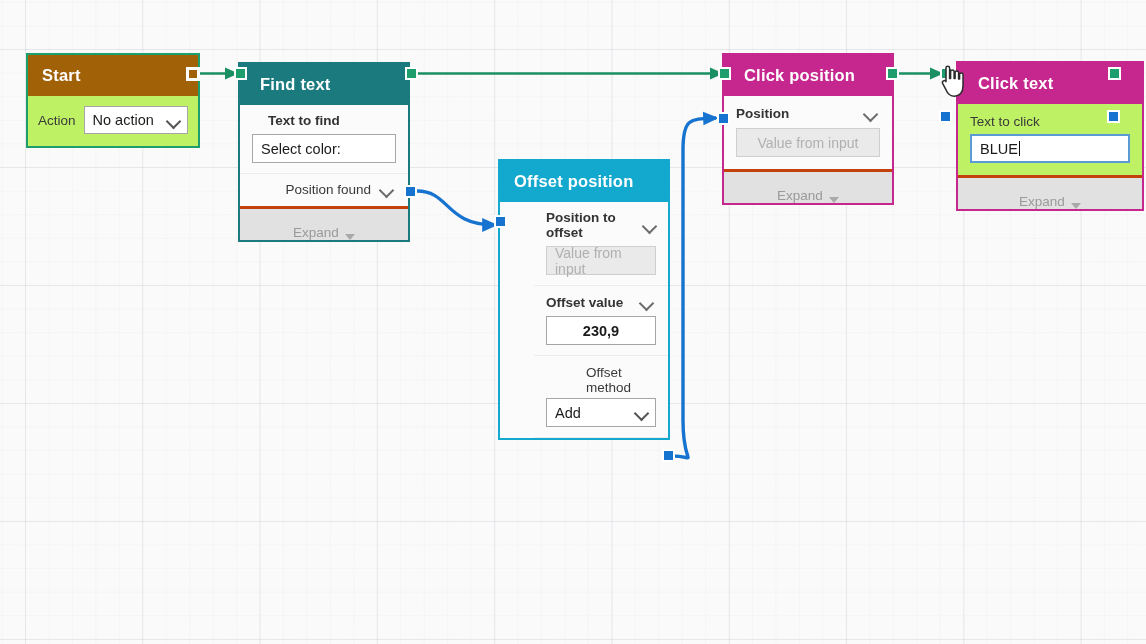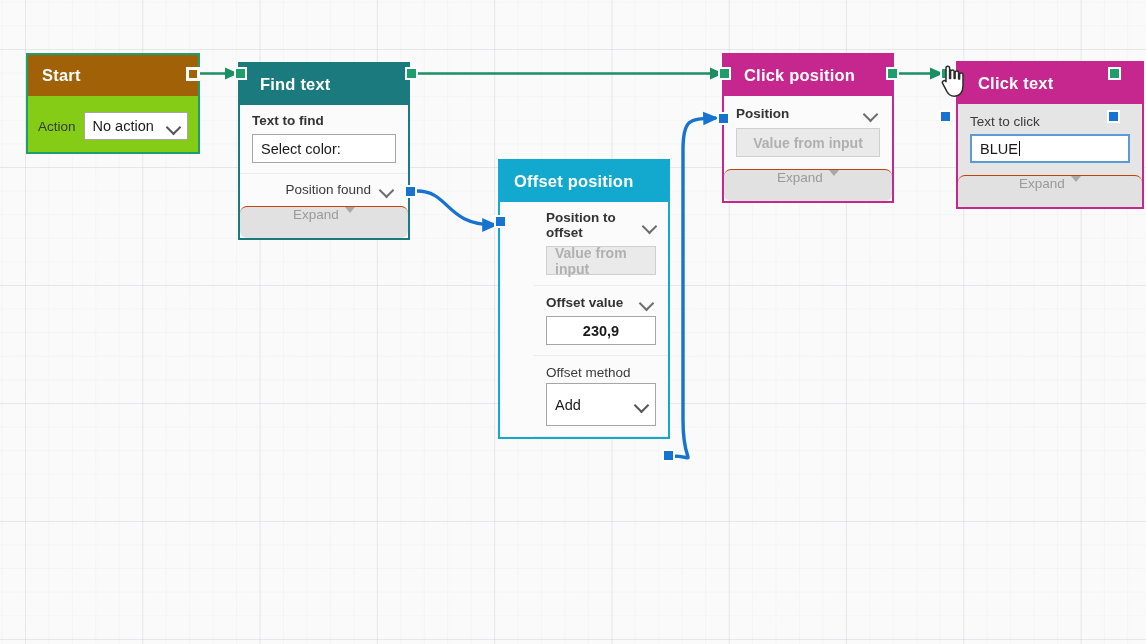--- a/index.html
+++ b/index.html
@@ -61,31 +61,30 @@
     display: flex;
     align-items: center;
     padding: 0 8px;
   }
   .field.ghost {
     background: #eaeaea;
     border: 1px solid #cfcfcf;
     color: #b0b0b0;
     justify-content: center;
     font-size: 14px;
-    font-weight: bold;
   }
   .field.center { justify-content: center; font-weight: bold; }
   .field.focused { border: 2px solid #5b9bd5; }
   .caret {
     display:inline-block; width:1px; height:15px;
     background:#111; margin-left:1px; vertical-align:-2px;
   }
   .select {
     box-sizing: border-box;
-    height: 43px;
+    height: 29px;
     border: 1px solid #a6a6a6;
     background: #fff;
     display: flex;
     align-items: center;
     justify-content: space-between;
     padding: 0 6px 0 8px;
     font-size: 14.5px;
     color: #1a1a1a;
   }
   .chev {
@@ -103,25 +102,24 @@
   .chev-sm::before { border-color:#6d6d6d; }
   .portrow {
     display:flex; align-items:center; justify-content:flex-end;
     gap:9px;
     padding: 6px 12px 6px 12px;
   }
   .portrow.left { justify-content:flex-start; }
   .expand {
     height: 31px;
     background: #e1e1e1;
-    display:flex; align-items:flex-start; justify-content:center;
+    display:flex; align-items:flex-end; justify-content:center;
     gap:6px;
     color:#9a9a9a; font-size:13.5px;
-    border-top: 1px solid #c2410c;
-    border-radius: 7px;
+    border-top: 3px solid #c2410c;
   }
   .tri-down {
     width:0;height:0;
     border-left:5.5px solid transparent;
     border-right:5.5px solid transparent;
     border-top:6px solid #a9a9a9;
   }
   .sep { height:1px; background:#ececec; }
 
   
@@ -161,38 +159,38 @@
 
     <path d="M 417 191 C 450 191, 445 225, 495 225" fill="none" stroke="#1673cf" stroke-width="3.4" marker-end="url(#arrB)"></path>
 
     <path d="M 672 456 C 700 456, 683 470, 683 420 L 683 150 C 683 118, 690 119, 716 118" fill="none" stroke="#1673cf" stroke-width="3.4" marker-end="url(#arrB)"></path>
   </svg>
 
   <div class="node" style="left:26px; top:53px; width:174px; border:2px solid #1d9e6c;">
     <div class="hdr" style="background:#a16207;">
       <span>Start</span>
     </div>
-    <div class="body" style="background:#84cc16; padding:16px 10px 12px 10px;text-align:right;">
+    <div class="body" style="background:#bef264; padding:10px 10px 12px 10px;text-align:right;">
       <div style="display:flex; align-items:center; gap:8px;">
         <span class="lbl-norm">Action</span>
         <div class="select" style="flex:1; height:28px;">
           <span>No action</span>
           <span class="chev"></span>
         </div>
       </div>
     </div>
   </div>
   <div class="port hollow" style="left:186px; top:67px; width:14px; height:14px;"></div>
 
   <div class="node" style="left:238px; top:62px; width:172px; border:2px solid #1b7a7d;">
     <div class="hdr" style="background:#1b7a7d; padding-left:20px;">
       <span>Find text</span>
     </div>
     <div class="body" style="background:#fbfbfb;">
-      <div class="row" style="padding:8px 12px 2px 12px;">
+      <div class="row" style="padding:8px 12px 2px 28px;">
         <div class="lbl">Text to find</div>
       </div>
       <div class="row" style="padding:4px 12px 10px 12px;">
         <div class="field">
           <span>Select color:</span>
         </div>
       </div>
       <div class="sep"></div>
       <div class="portrow" style="padding:8px 14px 9px 12px;">
         <span class="lbl-norm">Position found</span>
@@ -226,21 +224,21 @@
       <div class="portrow left" style="justify-content:space-between; padding:9px 14px 4px 12px;">
         <span class="lbl">Offset value</span>
         <span class="chev chev-sm"></span>
       </div>
       <div class="row" style="padding:2px 12px 10px 12px;">
         <div class="field center">
           <span>230,9</span>
         </div>
       </div>
       <div class="sep"></div>
-      <div class="row" style="padding:9px 12px 3px 12px;">
+      <div class="row" style="padding:9px 12px 3px 12px;margin-left:40px;">
         <div class="lbl-norm">Offset method</div>
       </div>
       <div class="row" style="padding:0 12px 10px 12px;">
         <div class="select">
           <span>Add</span>
           <span class="chev"></span>
         </div>
       </div>
       <div class="sep"></div>
     </div>
@@ -269,21 +267,21 @@
     </div>
   </div>
   <div class="port green" style="left:718px; top:67px;"></div>
   <div class="port green" style="left:886px; top:67px;"></div>
   <div class="port blue" style="left:717px; top:112px;"></div>
 
   <div class="node" style="left:944px; top:61px; width:188px; border:2px solid #c6278f;margin-left:12px;">
     <div class="hdr" style="background:#c6278f; padding-left:20px;">
       <span>Click text</span>
     </div>
-    <div class="body" style="background:#e5e5e5;">
+    <div class="body" style="background:#bef264;">
       <div class="row" style="padding:10px 12px 3px 12px;">
         <div class="lbl-norm">Text to click</div>
       </div>
       <div class="row" style="padding:2px 12px 12px 12px;">
         <div class="field focused">
           <span>BLUE</span>
             <span class="caret"></span>
         </div>
       </div>
       <div class="expand">

